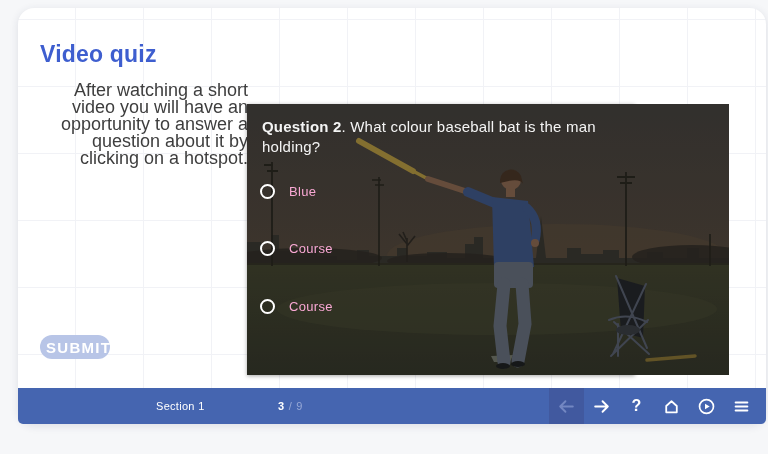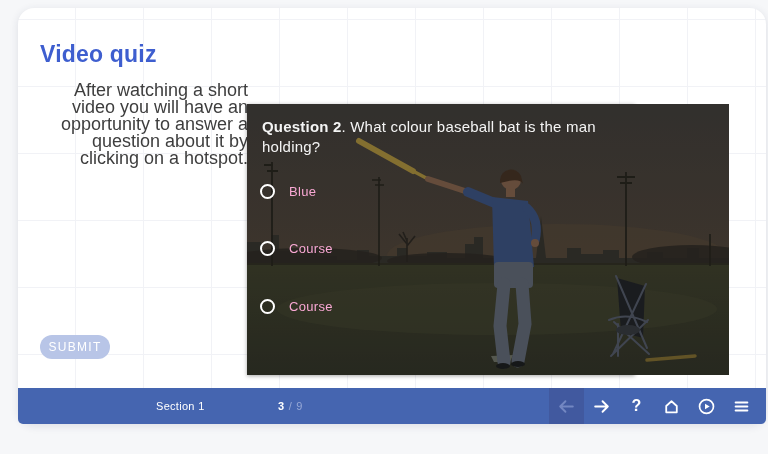--- a/index.html
+++ b/index.html
@@ -40,21 +40,21 @@
   }
   .option.o0{top:77px}.option.o1{top:134px}.option.o2{top:192px}
   .radio{
     width:15px;height:15px;border:2.5px solid #ffffff;border-radius:50%;
     box-sizing:border-box;background:transparent;flex:none;
   }
   .option .opt-label{margin-left:14px;font-size:13px;color:#f9a8d4;letter-spacing:.3px}
   .submit-btn{
     position:absolute;left:22px;top:327px;width:70px;height:24px;
     border:none;border-radius:12px;background:#b8c5e7;color:#ffffff;
-    font-size:12px;font-weight:normal;letter-spacing:1.3px;
+    font-size:15px;font-weight:bold;letter-spacing:1.3px;
     font-family:"Liberation Sans",sans-serif;cursor:default;
   }
   .footer{
     position:absolute;left:0;bottom:0;width:100%;height:36px;
     background:#4565b0;border-radius:0 0 5px 5px;
   }
   .footer .f-text{position:absolute;top:0;height:36px;display:flex;align-items:center;font-size:11px}
   .f-course{left:20px;color:#e9edf8;letter-spacing:.3px}
   .f-section{left:138px;color:#ffffff;font-weight:normal;letter-spacing:.3px}
   .f-pages{left:260px;font-size:11.5px;letter-spacing:.5px}

